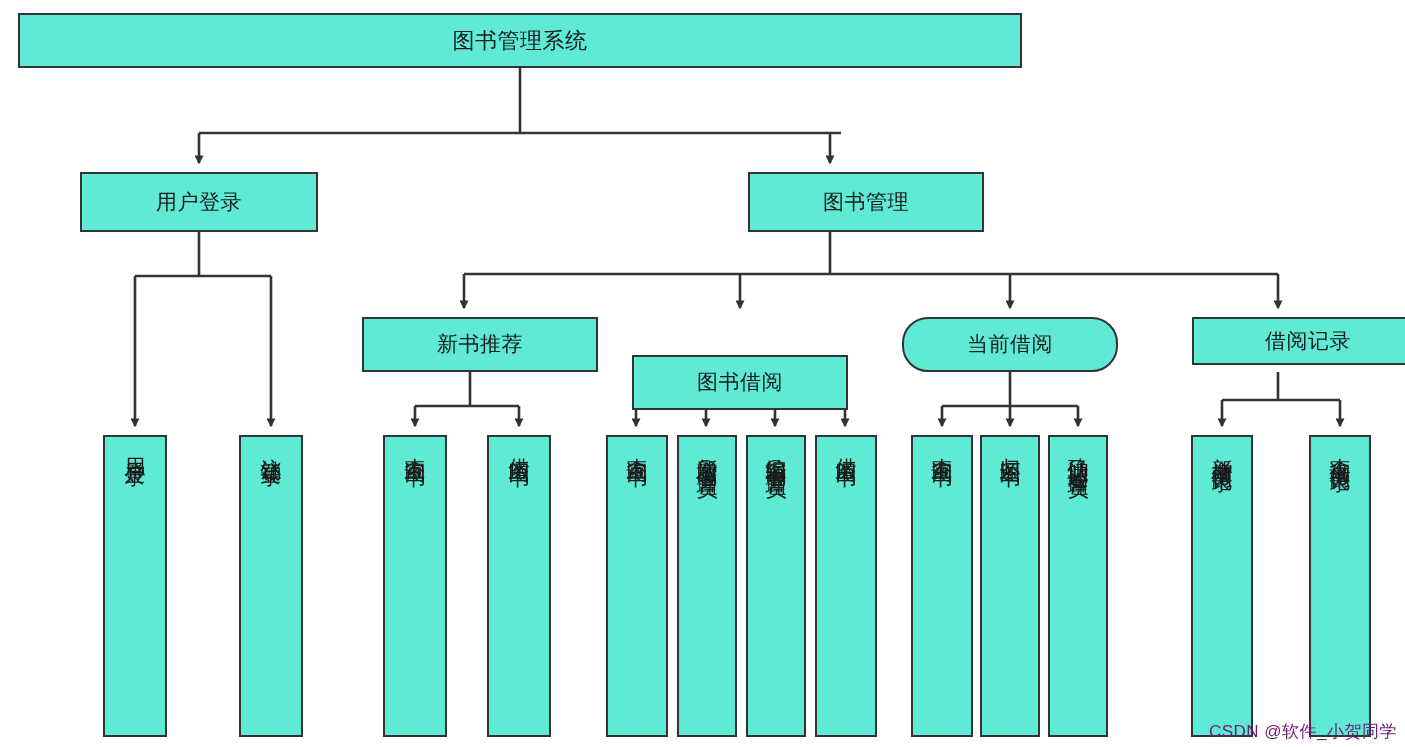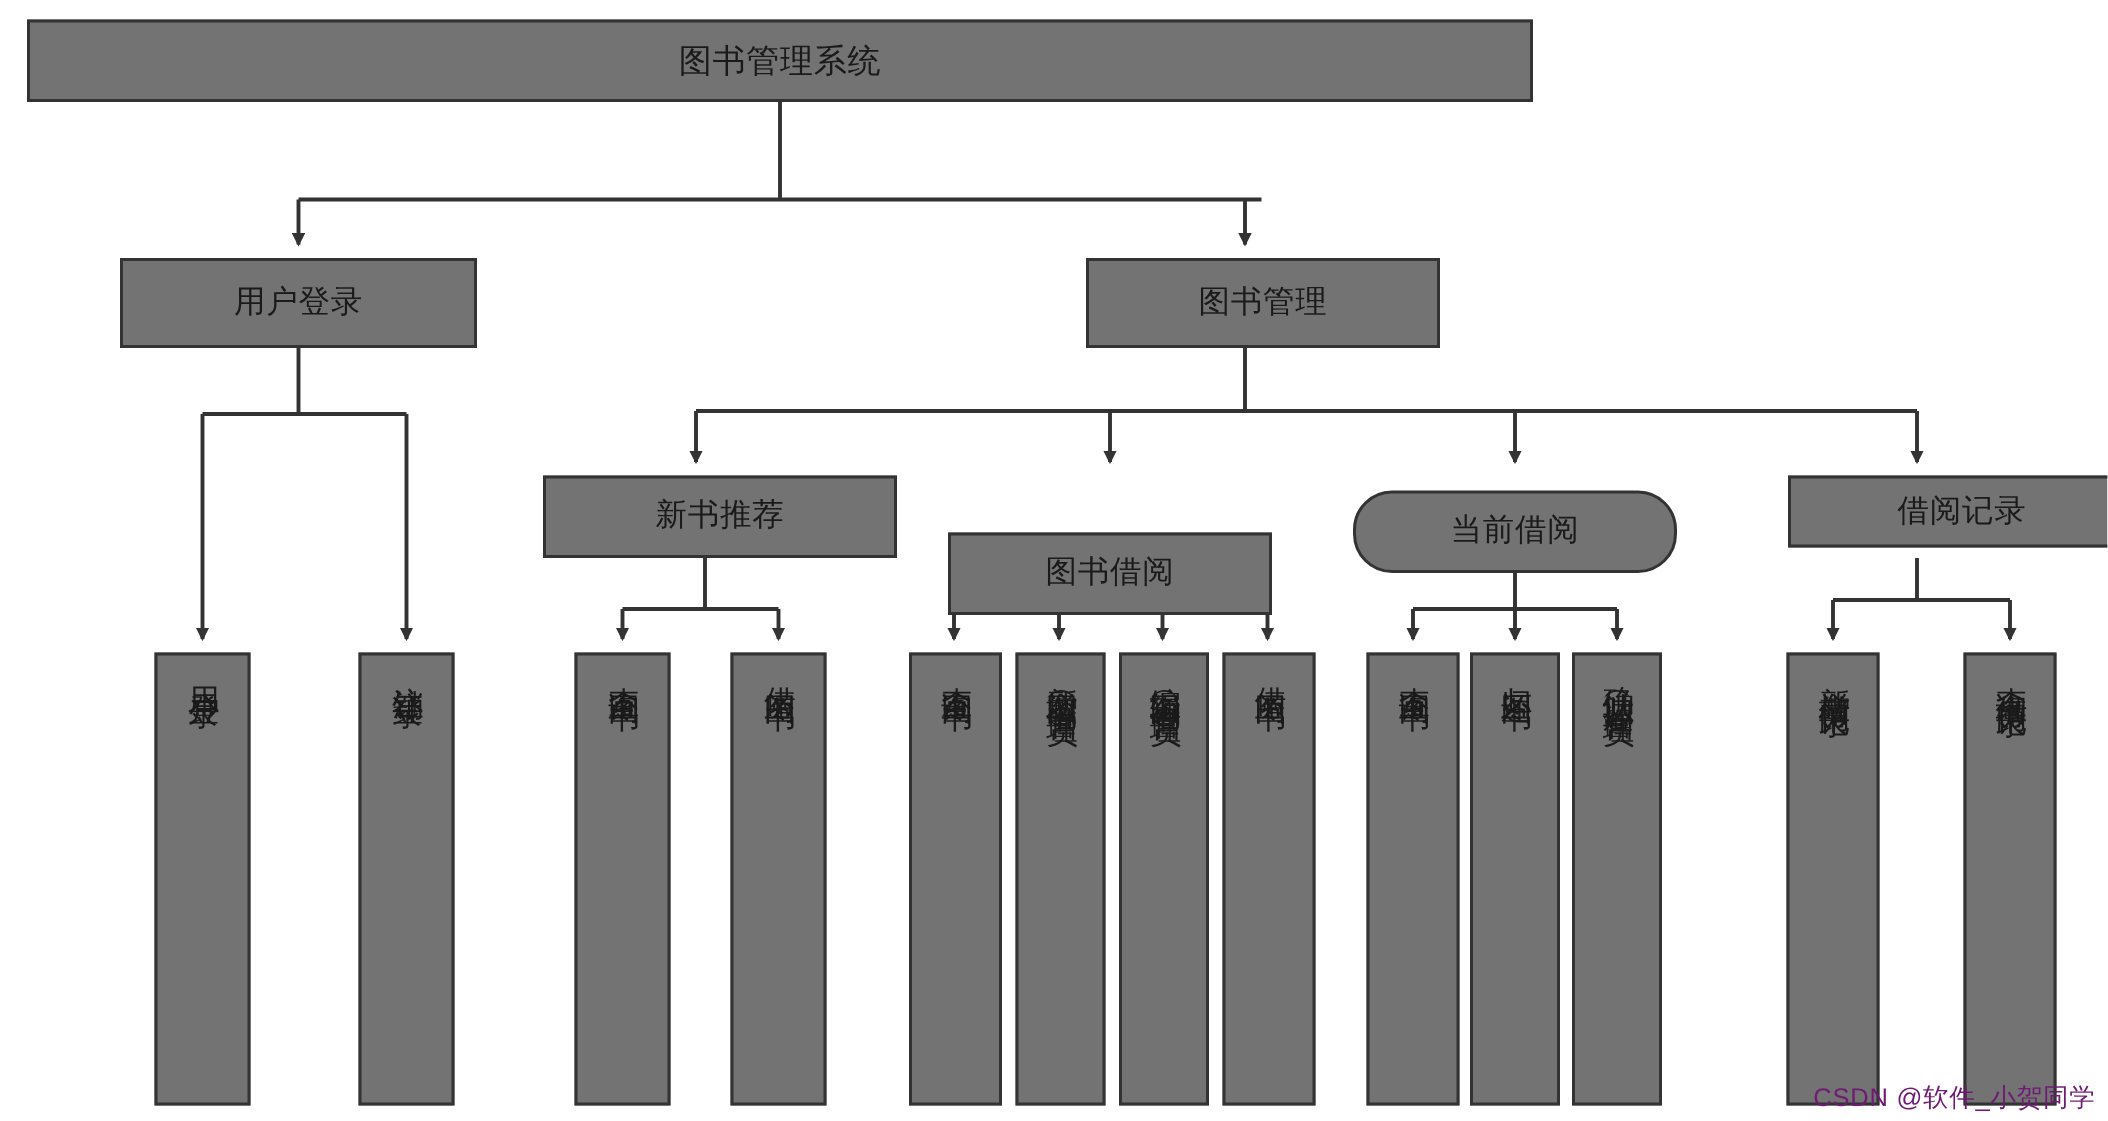--- a/index.html
+++ b/index.html
@@ -22,21 +22,21 @@
     position: absolute;
     left: 0;
     top: 0;
     width: 1405px;
     height: 747px;
     pointer-events: none;
   }
   .node {
     position: absolute;
     box-sizing: border-box;
-    background: #737373;
+    background: #5eead4;
     border: 2px solid #333333;
     display: flex;
     align-items: center;
     justify-content: center;
     color: #1a1a1a;
   }
   .node-label {
     display: block;
     text-align: center;
     line-height: 1.18;
@@ -134,33 +134,33 @@
   </svg>
 
   <div class="node horiz root" style="left:18px; top:13px; width:1004px; height:55px;">
     <span class="node-label">图书管理系统</span>
   </div>
 
   <div class="node horiz" style="left:80px; top:172px; width:238px; height:60px;">
     <span class="node-label">用户登录</span>
   </div>
 
-  <div class="node horiz" style="left:724px; top:172px; width:236px; height:60px;">
+  <div class="node horiz" style="left:748px; top:172px; width:236px; height:60px;">
     <span class="node-label">图书管理</span>
   </div>
 
   <div class="node horiz" style="left:362px; top:317px; width:236px; height:55px;">
     <span class="node-label">新书推荐</span>
   </div>
 
   <div class="node horiz" style="left:632px; top:317px; width:216px; height:55px;margin-top:38px;">
     <span class="node-label">图书借阅</span>
   </div>
 
-  <div class="node horiz" style="left:902px; top:327px; width:216px; height:55px;border-radius:26px;">
+  <div class="node horiz" style="left:902px; top:317px; width:216px; height:55px;border-radius:26px;">
     <span class="node-label">当前借阅</span>
   </div>
 
   <div class="node horiz" style="left:1192px; top:317px; width:216px; height:48px;padding-left:16px;">
     <span class="node-label">借阅记录</span>
   </div>
 
   <div class="node vert" style="left:103px; top:435px; width:64px; height:302px;">
     <span class="node-label">用户登录</span>
   </div>

